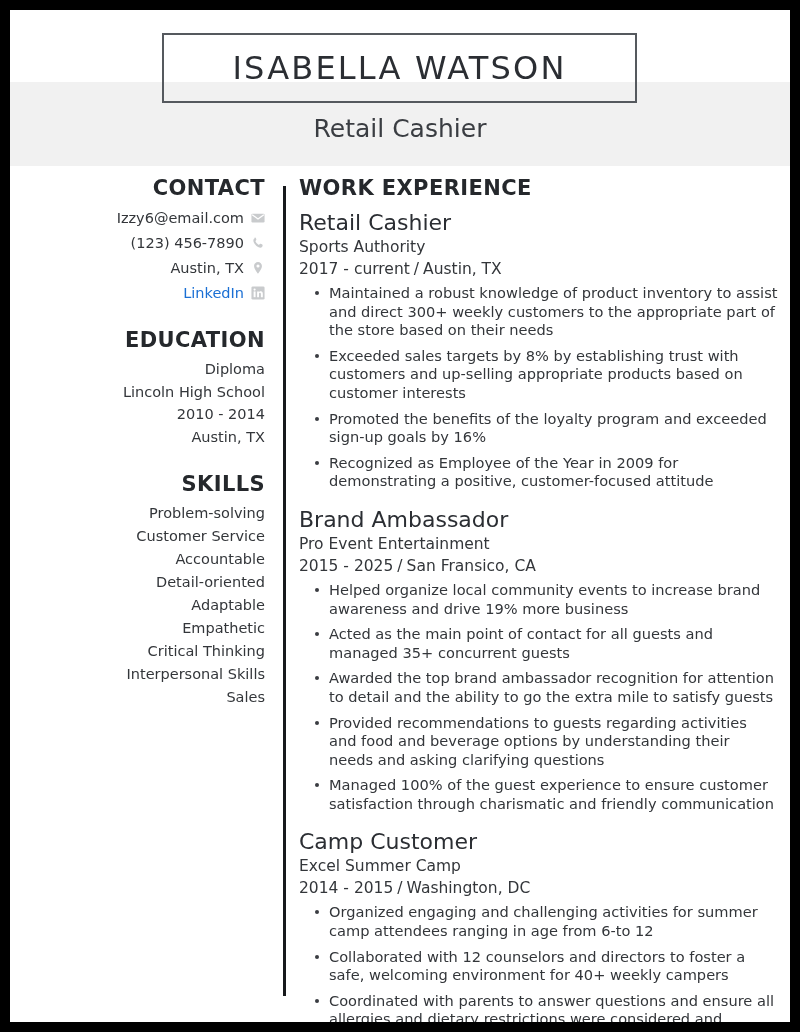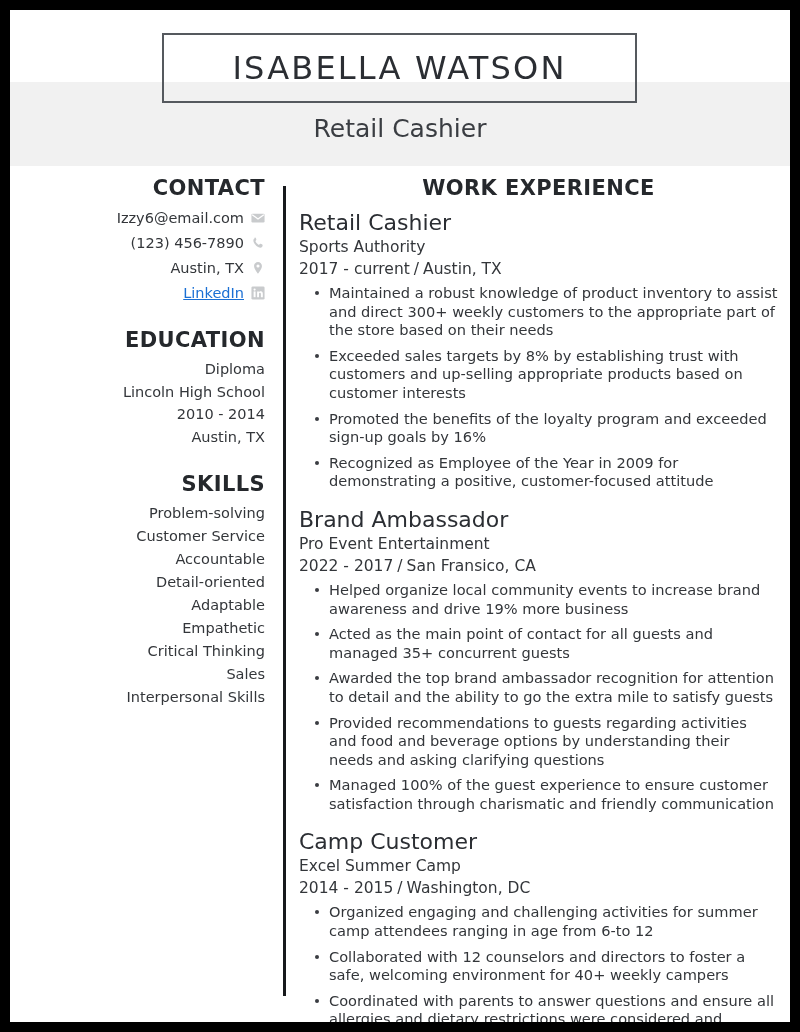--- a/index.html
+++ b/index.html
@@ -131,21 +131,20 @@
     width: 14px;
     height: 14px;
     flex: 0 0 14px;
     display: inline-flex;
     align-items: center;
     justify-content: center;
   }
   .contact-icon svg { display: block; }
   .link-blue {
     color: #1a6fd4;
-    text-decoration: underline;
   }
   .edu-line, .skill-line {
     font-size: 14.5px;
     line-height: 21.5px;
     color: #33363a;
     margin: 0;
   }
   .edu-line { margin-bottom: 1px; }
   .skill-line { margin-bottom: 1.5px; }
 
@@ -155,21 +154,20 @@
     padding-left: 26px;
     padding-right: 12px;
     box-sizing: border-box;
   }
   .sec-head-right {
     font-size: 21px;
     font-weight: bold;
     letter-spacing: 0.4px;
     color: #25282c;
     margin: 0 0 9px 0;
-    text-align: center;
   }
   .job { margin-bottom: 15px; }
   .job-title {
     font-size: 22px;
     font-weight: 400;
     color: #2b2e33;
     margin: 0 0 1px 0;
     line-height: 27px;
   }
   .job-company {
@@ -285,22 +283,22 @@
         <div class="left-block">
           <div class="sec-head-left">SKILLS</div>
           <div id="skills-list">
               <p class="skill-line">Problem-solving</p>
               <p class="skill-line">Customer Service</p>
               <p class="skill-line">Accountable</p>
               <p class="skill-line">Detail-oriented</p>
               <p class="skill-line">Adaptable</p>
               <p class="skill-line">Empathetic</p>
               <p class="skill-line">Critical Thinking</p>
+              <p class="skill-line">Interpersonal Skills</p>
               <p class="skill-line">Sales</p>
-              <p class="skill-line">Interpersonal Skills</p>
             </div>
         </div>
 
       </div>
 
       <div class="right-col">
         <div class="sec-head-right">WORK EXPERIENCE</div>
         <div id="jobs-list">
             <div class="job">
               <div class="job-title">Retail Cashier</div>
@@ -309,21 +307,21 @@
               <ul class="bullets">
                 <li>Maintained a robust knowledge of product inventory to assist and direct 300+ weekly customers to the appropriate part of the store based on their needs</li>
                 <li>Exceeded sales targets by 8% by establishing trust with customers and up-selling appropriate products based on customer interests</li>
                 <li>Promoted the benefits of the loyalty program and exceeded sign-up goals by 16%</li>
                 <li>Recognized as Employee of the Year in 2009 for demonstrating a positive, customer-focused attitude</li>
               </ul>
             </div>
             <div class="job">
               <div class="job-title">Brand Ambassador</div>
               <div class="job-company">Pro Event Entertainment</div>
-              <div class="job-meta"><span>2022 - 2017</span><span class="sep">/</span><span>San Fransico, CA</span></div>
+              <div class="job-meta"><span>2015 - 2025</span><span class="sep">/</span><span>San Fransico, CA</span></div>
               <ul class="bullets">
                 <li>Helped organize local community events to increase brand awareness and drive 19% more business</li>
                 <li>Acted as the main point of contact for all guests and managed 35+ concurrent guests</li>
                 <li>Awarded the top brand ambassador recognition for attention to detail and the ability to go the extra mile to satisfy guests</li>
                 <li>Provided recommendations to guests regarding activities and food and beverage options by understanding their needs and asking clarifying questions</li>
                 <li>Managed 100% of the guest experience to ensure customer satisfaction through charismatic and friendly communication</li>
               </ul>
             </div>
             <div class="job">
               <div class="job-title">Camp Customer</div>

